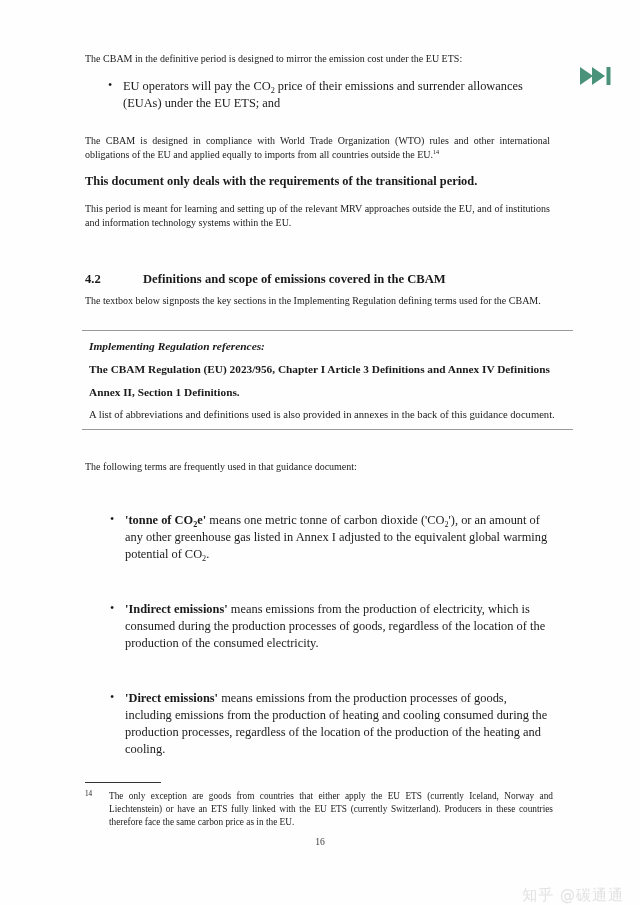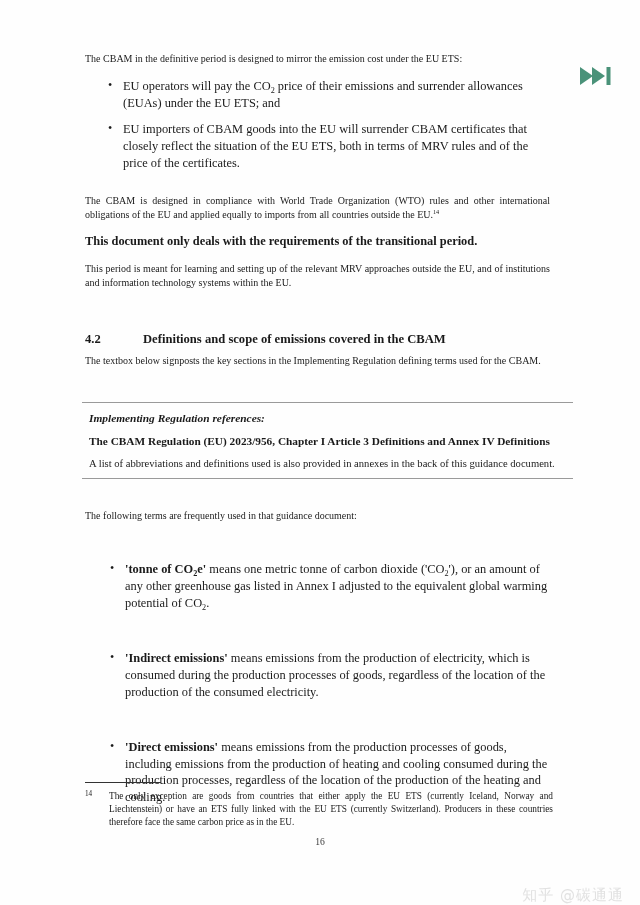--- a/index.html
+++ b/index.html
@@ -83,21 +83,21 @@
     flex: 0 0 58px;
   }
 
   .spacer-lg { height: 30px; }
   .spacer-sm { height: 10px; }
 
   
   .textbox {
     border-top: 1.1px solid #9a9a9a;
     border-bottom: 1.1px solid #9a9a9a;
-    margin: 12px 0 0 -3px;
+    margin: 0 0 0 -3px;
     width: 491px;
     padding: 9px 0 9px 0;
     box-sizing: border-box;
   }
   .textbox .tb-line {
     padding-left: 7px;
     margin-bottom: 11px;
   }
   .textbox .tb-line:last-child { margin-bottom: 0; }
   .tb-italic {
@@ -188,21 +188,20 @@
       <rect x="28.5" y="3" width="4" height="18" fill="#4a9279"></rect>
     </svg>
   </div>
 
   <div class="content">
 
     <p class="body">The CBAM in the definitive period is designed to mirror the emission cost under the EU ETS:</p>
 
     <ul class="bullets">
       <li><span>EU operators will pay the CO</span><sub>2</sub><span> price of their emissions and surrender allowances (EUAs) under the EU ETS; and</span></li>
-      <li><span>EU importers of CBAM goods into the EU will surrender CBAM certificates that closely reflect the situation of the EU ETS, both in terms of MRV rules and of the price of the certificates.</span></li>
     </ul>
 
     <div class="spacer-sm"></div>
 
     <p class="body"><span>The CBAM is designed in compliance with World Trade Organization (WTO) rules and other international obligations of the EU and applied equally to imports from all countries outside the EU.</span><sup>14</sup></p>
 
     <p class="bold-para">This document only deals with the requirements of the transitional period.</p>
 
     <p class="body">This period is meant for learning and setting up of the relevant MRV approaches outside the EU, and of institutions and information technology systems within the EU.</p>
 
@@ -213,20 +212,21 @@
       <span>Definitions and scope of emissions covered in the CBAM</span>
     </h2>
 
     <p class="body">The textbox below signposts the key sections in the Implementing Regulation defining terms used for the CBAM.</p>
 
     <div class="spacer-sm"></div>
 
     <div class="textbox">
       <div class="tb-line tb-italic">Implementing Regulation references:</div>
       <div class="tb-line tb-bold">The CBAM Regulation (EU) 2023/956, Chapter I Article 3 Definitions and Annex IV Definitions</div>
+      <div class="tb-line tb-bold">Annex II, Section 1 Definitions.</div>
       <div class="tb-line tb-plain">A list of abbreviations and definitions used is also provided in annexes in the back of this guidance document.</div>
     </div>
 
     <div class="spacer-lg"></div>
 
     <p class="body">The following terms are frequently used in that guidance document:</p>
 
     <ul class="bullets defs">
       <li><span class="b">'tonne of CO</span><sub class="b">2</sub><span class="b">e'</span><span> means one metric tonne of carbon dioxide ('CO</span><sub>2</sub><span>'), or an amount of any other greenhouse gas listed in Annex I adjusted to the equivalent global warming potential of CO</span><sub>2</sub><span>.</span></li>
       <li><span class="b">'Indirect emissions'</span><span> means emissions from the production of electricity, which is consumed during the production processes of goods, regardless of the location of the production of the consumed electricity.</span></li>

